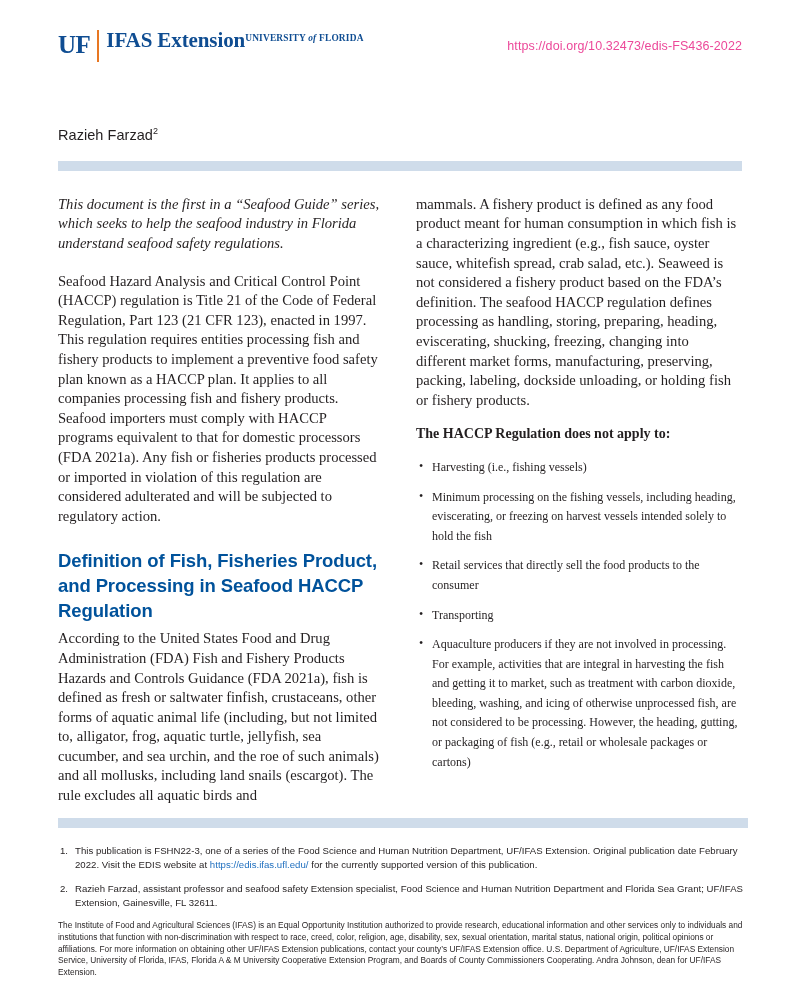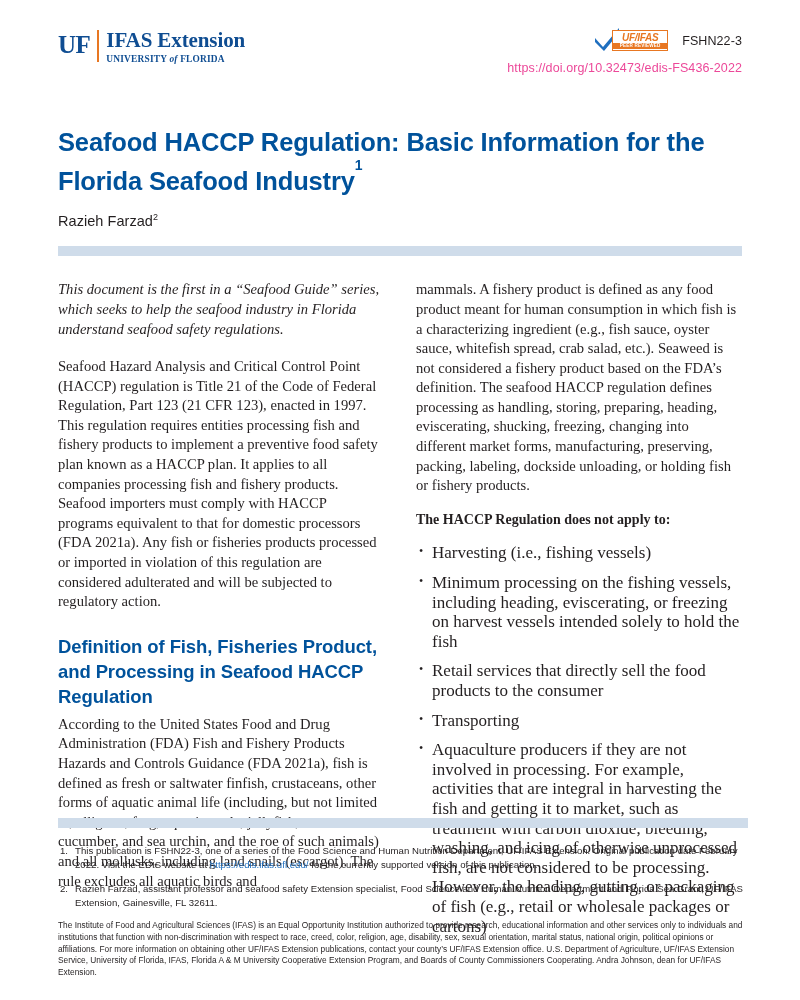--- a/index.html
+++ b/index.html
@@ -47,21 +47,21 @@
     padding-right: 7px;
     display: flex;
     align-items: flex-start;
   }
   .uf-rule {
     width: 2px;
     background: #e87722;
     margin-right: 7px;
     height: 32px;
   }
-  .uf-words { display: flex; flex-direction: column; justify-content: flex-start; }
+  .uf-words { display: flex; flex-direction: row; justify-content: flex-start; }
   .uf-ifas {
     font-family: "Liberation Serif", serif;
     font-weight: bold;
     font-size: 21px;
     line-height: 21px;
     color: #0f4d92;
     letter-spacing: -0.1px;
   }
   .uf-univ {
     font-family: "Liberation Serif", serif;
@@ -208,21 +208,21 @@
     color: #231f20;
   }
   ul.bullets {
     margin: 0;
     padding: 0 0 0 16px;
     list-style: none;
   }
   ul.bullets li {
     position: relative;
     font-family: "Liberation Serif", serif;
-    font-size: 17px;
+    font-size: 12px;
     line-height: 19.6px;
     margin-bottom: 10px;
     color: #231f20;
   }
   ul.bullets li:before {
     content: "\2022";
     position: absolute;
     left: -13px;
     top: -1px;
     font-size: 12px;
@@ -274,38 +274,25 @@
     <div class="uf-logo">
       <div class="uf-mark">UF</div>
       <div class="uf-rule"></div>
       <div class="uf-words">
         <div class="uf-ifas">IFAS Extension</div>
         <div class="uf-univ">UNIVERSITY <i>of</i> FLORIDA</div>
       </div>
     </div>
 
     <div class="header-right">
-      <div class="badge-row">
-        <div class="peer-badge">
-          <svg class="chk" viewBox="0 0 26 24">
-            <path d="M1 11 L9 20 L25 1 L25 6 L10 24 L1 15 Z" fill="#1f6fbf"></path>
-          </svg>
-          <div class="bx">
-            <div class="t1">UF/IFAS</div>
-            <div class="t2">PEER REVIEWED</div>
-          </div>
-        </div>
-        <div class="doc-id">FSHN22-3</div>
-      </div>
       <div class="doi">https://doi.org/10.32473/edis-FS436-2022</div>
     </div>
   </div>
 
   <div class="title-block">
-    <h1 class="doc-title"><span>Seafood HACCP Regulation: Basic Information for the Florida Seafood Industry</span><sup>1</sup></h1>
     <div class="author"><span>Razieh Farzad</span><sup>2</sup></div>
   </div>
 
   <div class="rule-blue"></div>
 
   <div class="columns">
 
     <div class="col serif">
       <p class="intro">This document is the first in a “Seafood Guide” series, which seeks to help the seafood industry in Florida understand seafood safety regulations.</p>
       <p>Seafood Hazard Analysis and Critical Control Point (HACCP) regulation is Title 21 of the Code of Federal Regulation, Part 123 (21 CFR 123), enacted in 1997. This regulation requires entities processing fish and fishery products to implement a preventive food safety plan known as a HACCP plan. It applies to all companies processing fish and fishery products. Seafood importers must comply with HACCP programs equivalent to that for domestic processors (FDA 2021a). Any fish or fisheries products processed or imported in violation of this regulation are considered adulterated and will be subjected to regulatory action.</p>

